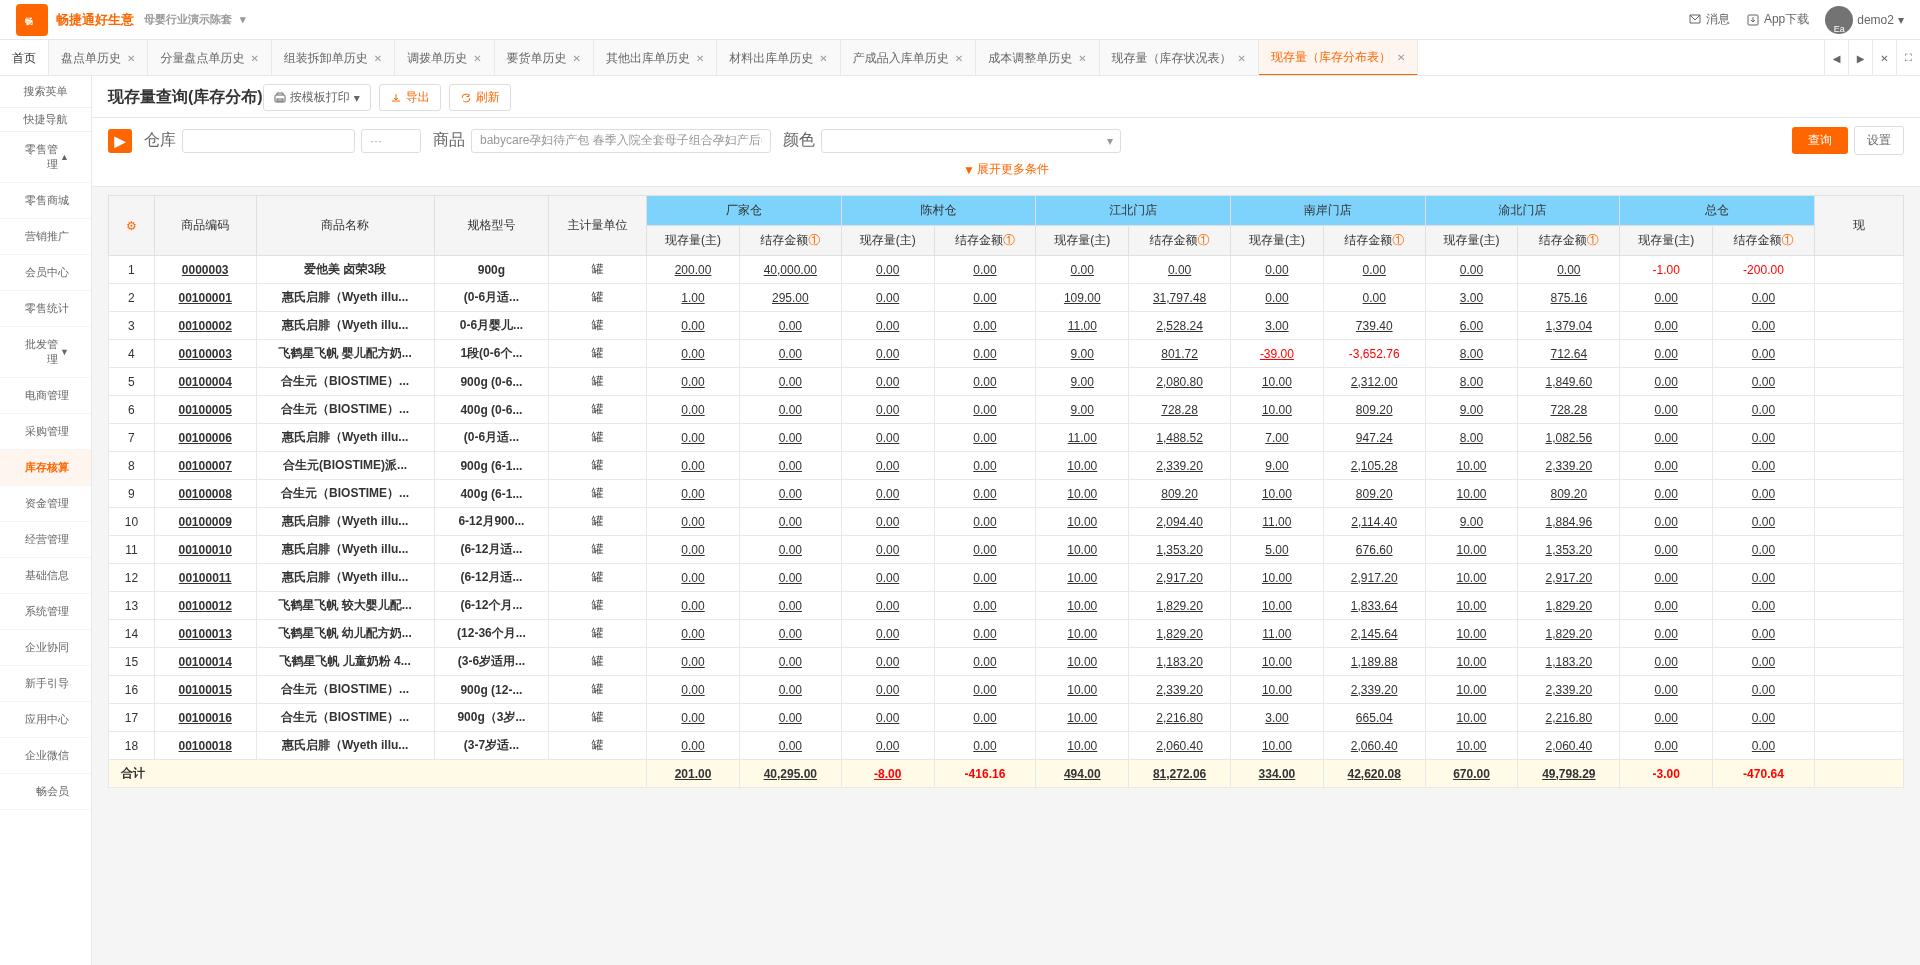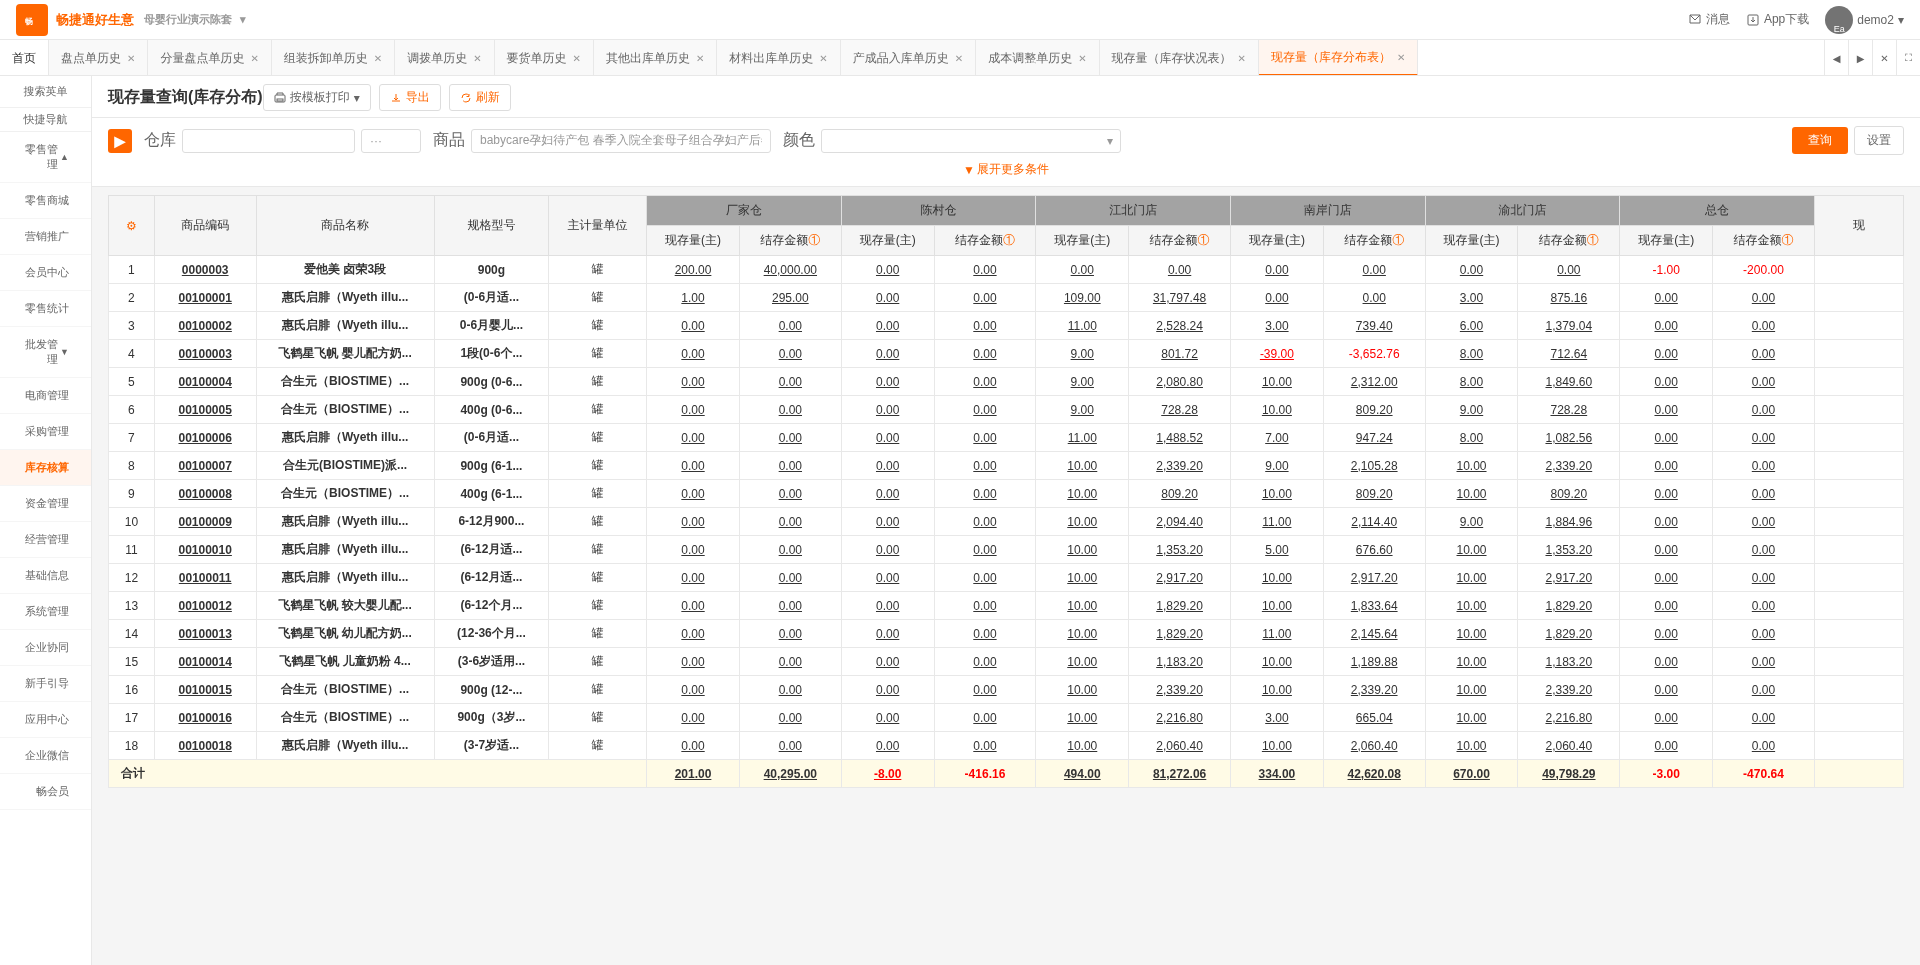--- a/index.html
+++ b/index.html
@@ -56,21 +56,21 @@
     .filter-color-select { border: 1px solid #ddd; border-radius: 3px; padding: 4px 8px; font-size: 12px; color: #333; background: #fff; min-width: 300px; }
     .btn-query { padding: 5px 16px; background: #f60; color: #fff; border: none; border-radius: 3px; cursor: pointer; font-size: 12px; }
     .btn-settings { padding: 5px 12px; background: #fff; color: #666; border: 1px solid #ddd; border-radius: 3px; cursor: pointer; font-size: 12px; }
     .filter-expand { color: #f60; cursor: pointer; font-size: 12px; display: flex; align-items: center; gap: 2px; }
     .filter-actions { display: flex; align-items: center; gap: 6px; margin-left: auto; }
 
     
     .table-container { flex: 1; overflow: auto; padding: 0 16px; background: #f5f5f5; }
     .data-table { width: 100%; border-collapse: collapse; background: #fff; margin-top: 8px; font-size: 12px; }
     .data-table th { background: #f5f5f5; border: 1px solid #e0e0e0; padding: 6px 8px; text-align: center; white-space: nowrap; font-weight: 500; color: #333; }
-    .data-table th.group-header { background: #a3a3a3; }
+    .data-table th.group-header { background: #7dd3fc; }
     .data-table td { border: 1px solid #e8e8e8; padding: 5px 8px; text-align: center; white-space: nowrap; color: #333; }
     .data-table td.text-left { text-align: center; font-weight: bold; }
     .data-table tr.summary td { background: #fffbe6; font-weight: bold; }
     .data-table td.num { text-decoration: underline; cursor: pointer; color: #333; }
     .data-table td.num-red { text-decoration: underline; cursor: pointer; color: #f00; }
     .data-table td.red { color: #f00; }
     .col-no { width: 36px; }
     .col-code { width: 80px; }
     .col-name { width: 140px; }
     .col-spec { width: 90px; }

